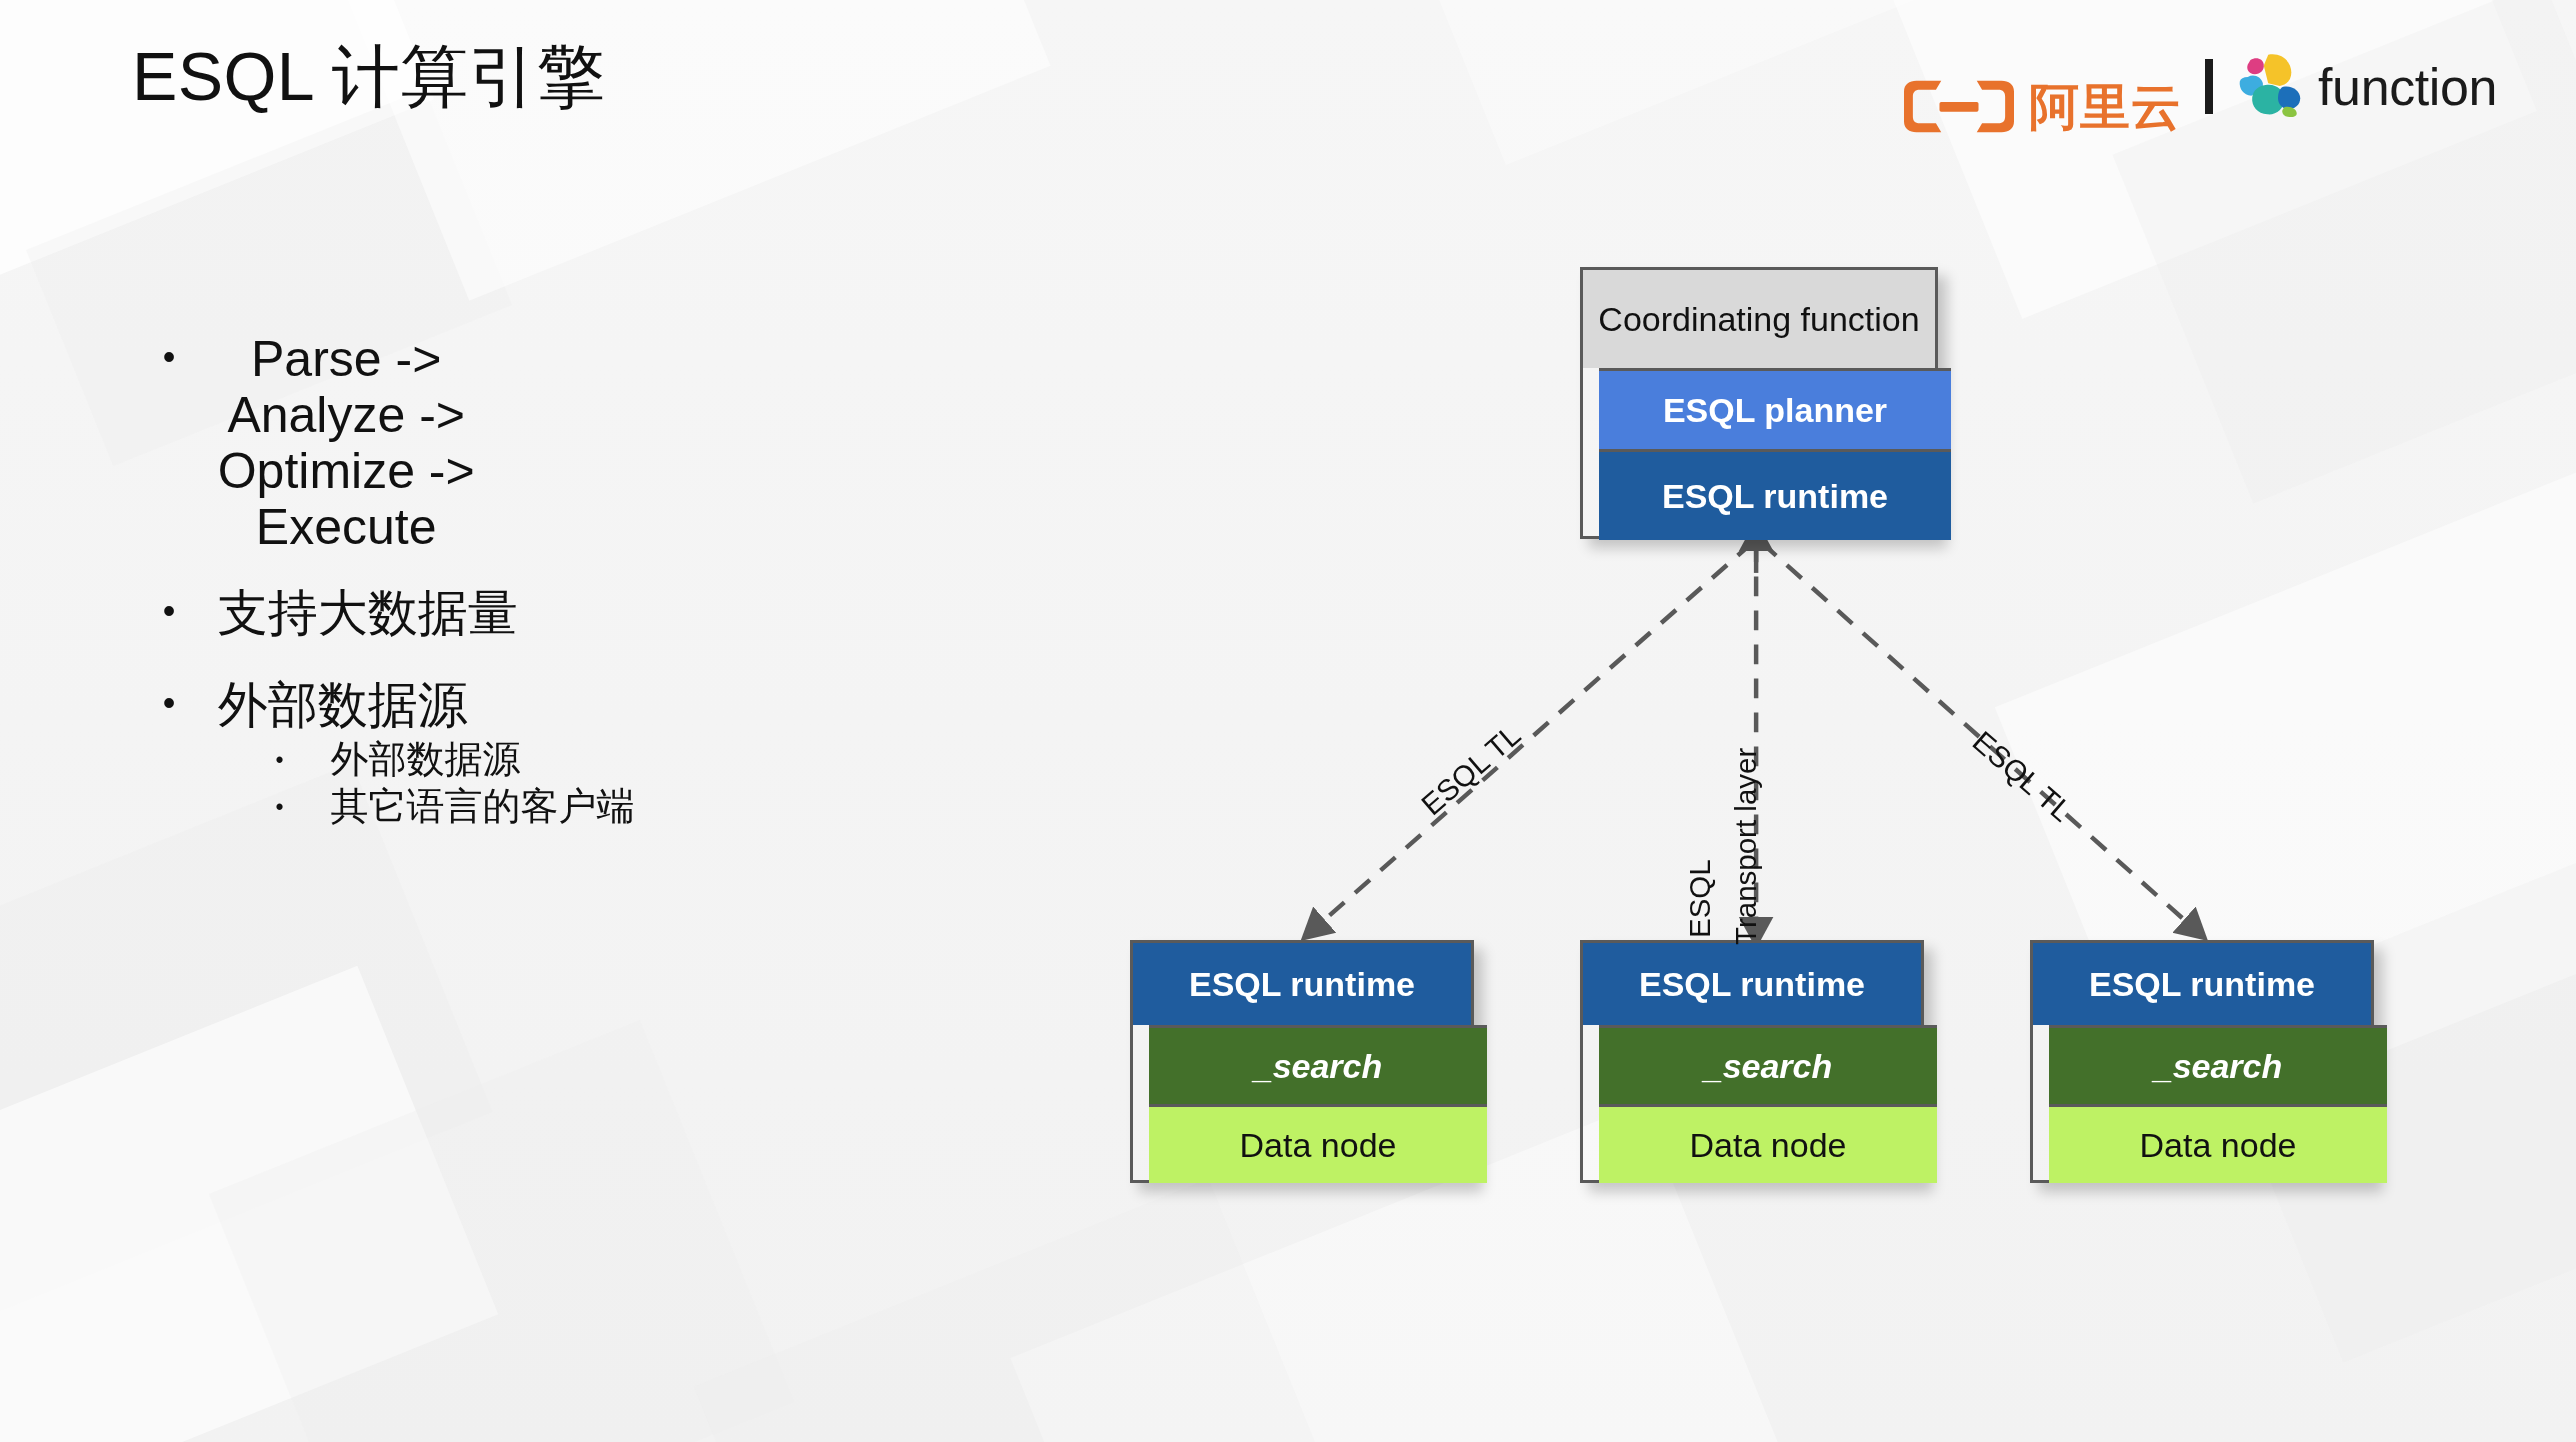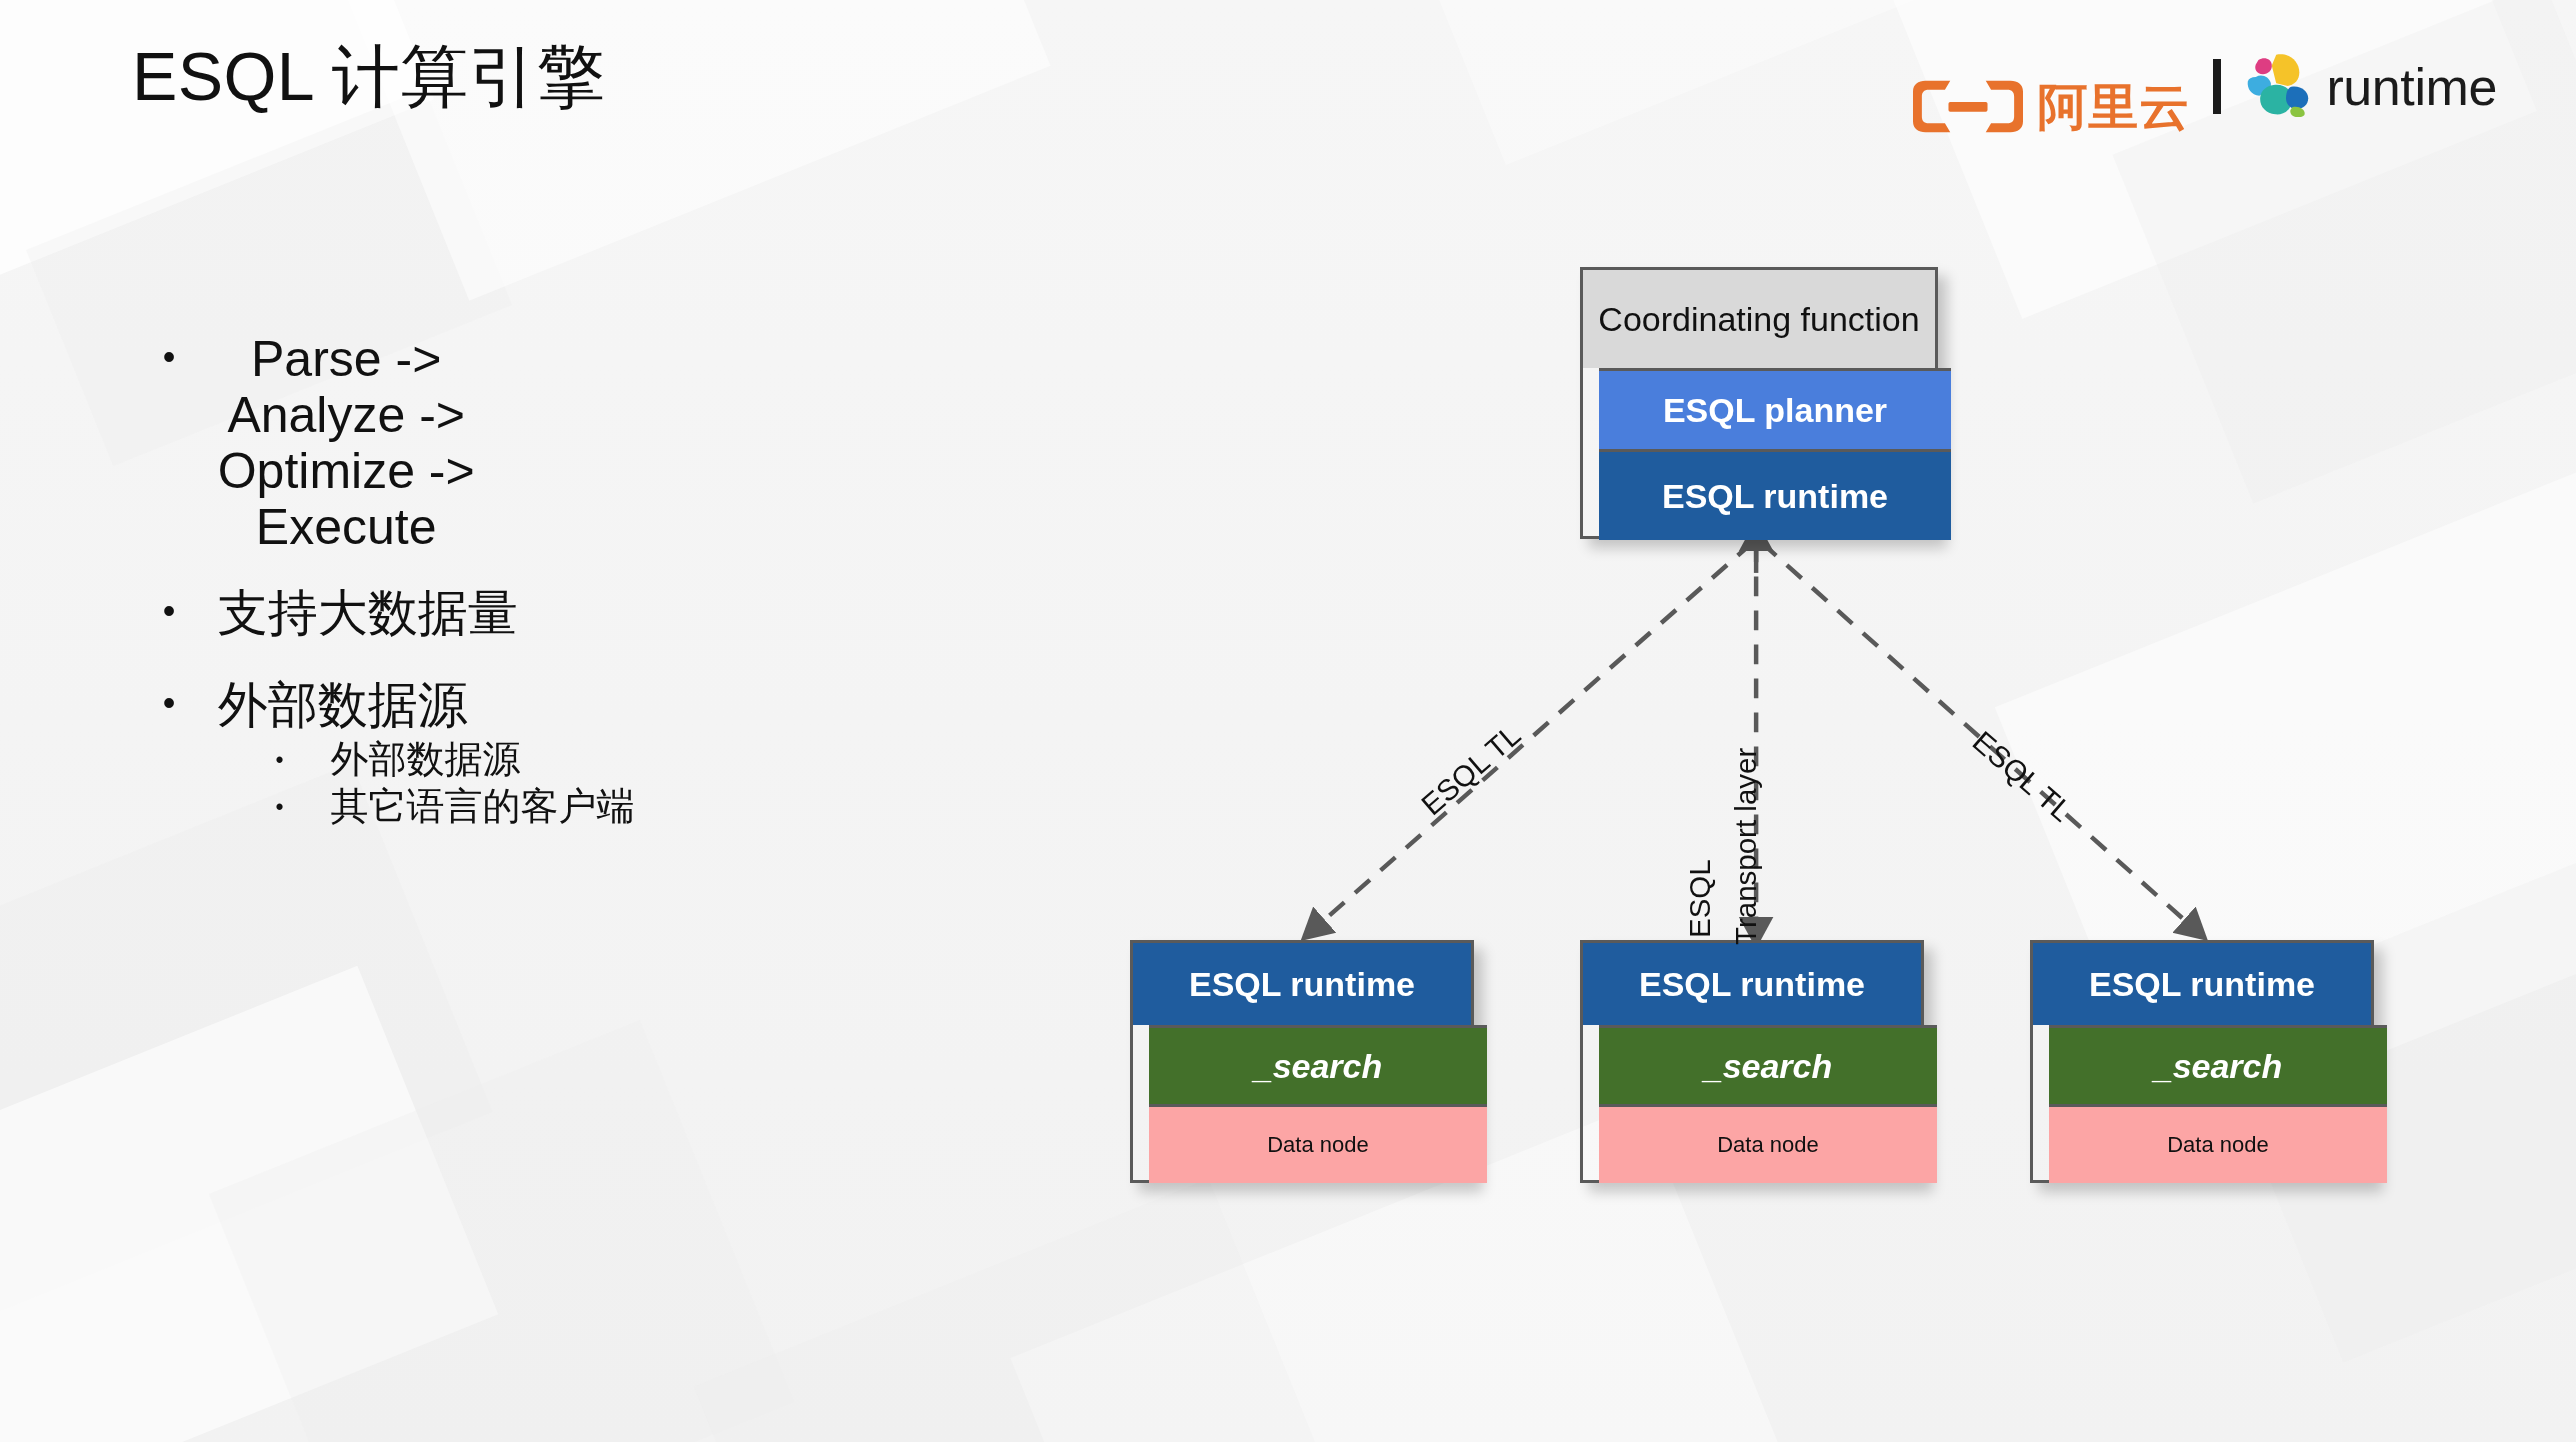--- a/index.html
+++ b/index.html
@@ -44,21 +44,21 @@
   #diagram{position:absolute;left:0;top:0;width:2576px;height:1443px;z-index:4;}
   .node{position:absolute;box-sizing:border-box;border:3.6px solid #5a5a5a;
         box-shadow:9px 9px 12.5px rgba(0,0,0,.20);}
   .seg{box-sizing:border-box;display:flex;align-items:center;justify-content:center;
        text-align:center;width:100%;}
   .seg.grey{background:#d9d9d9;color:#111;font-size:34px;}
   .seg.lblue{background:#4A7EDC;color:#fff;font-size:34px;font-weight:bold;}
   .seg.dblue{background:#1F5C9E;color:#fff;font-size:34px;font-weight:bold;}
   .seg.dblue2{background:#1F5C9E;color:#fff;font-size:34px;font-weight:bold;}
   .seg.green{background:#43702A;color:#fff;font-size:34px;font-weight:bold;font-style:italic;}
-  .seg.lgrey{background:#fca5a5;color:#111;font-size:22px;}
+  .seg.lgrey{background:#bef264;color:#111;font-size:34px;}
   .seg.div-t{border-top:3.6px solid #5a5a5a;margin-left:16px;}
 
   #edges{position:absolute;left:0;top:0;width:2576px;height:1443px;z-index:3;pointer-events:none;}
 
   .edge-label{position:absolute;z-index:6;font-size:29.5px;color:#111;white-space:nowrap;
               transform-origin:left bottom;}
 </style>
 </head>
 <body>
 
@@ -101,21 +101,21 @@
     <div>
       <svg width="68" height="64" viewBox="0 0 76 72" xmlns="http://www.w3.org/2000/svg">
         <path d="M16 8 C22 4 30 6 31 13 C32 19 27 24 21 24 C14 24 11 18 13 13 Z" fill="#DE3D82"></path>
         <path d="M36 2 C50 -1 62 9 62 22 C62 30 57 36 49 37 L36 34 L31 14 Z" fill="#F5C329"></path>
         <path d="M13 27 C20 23 28 27 30 34 L30 40 L17 48 C8 47 3 40 4 32 C5 29 8 27 13 27 Z" fill="#3DADE0"></path>
         <path d="M33 36 C45 34 54 42 54 52 C54 63 45 70 35 69 C24 68 17 60 18 50 C19 42 25 37 33 36 Z" fill="#2BB3A3"></path>
         <path d="M53 38 C63 36 72 43 72 51 C72 59 65 64 57 63 C51 62 47 57 47 51 C47 45 49 39 53 38 Z" fill="#1C6FBA"></path>
         <path d="M54 61 C61 59 68 63 68 68 C68 71 65 72 60 72 C54 72 51 68 52 64 Z" fill="#8BC441"></path>
       </svg>
     </div>
-    <div id="elastic-text">runtime</div>
+    <div id="elastic-text">function</div>
   </div>
 </div>
 
 <div id="bullets">
 
   <div class="b1">
     <div class="dot">•</div>
     <div class="txt">
       <div>Parse -&gt;</div>
       <div>Analyze -&gt;</div>

